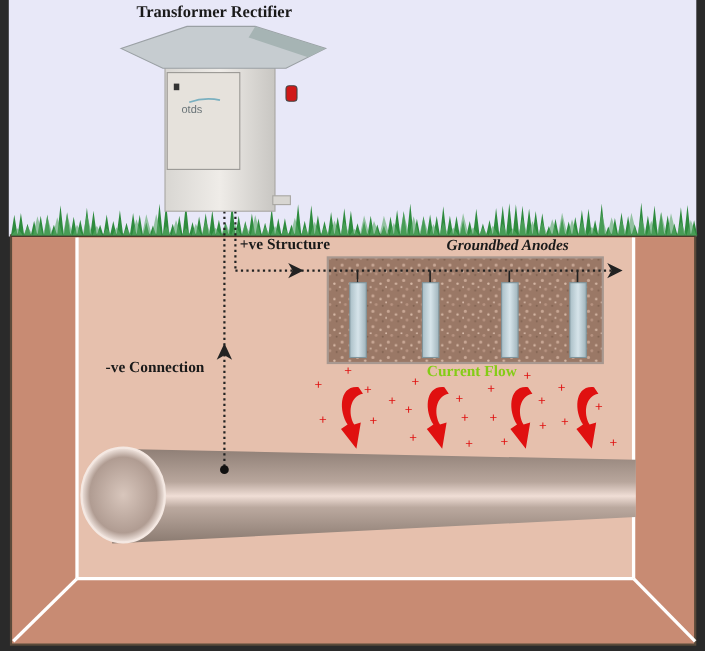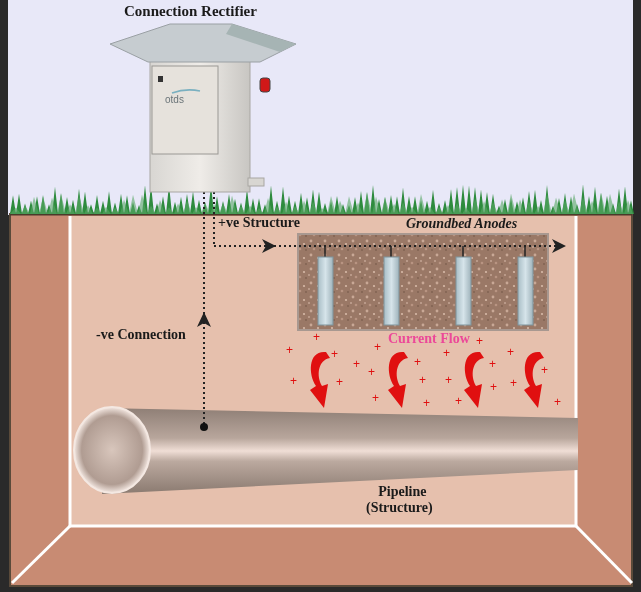--- a/index.html
+++ b/index.html
@@ -3,21 +3,21 @@
 <meta charset="utf-8">
 <style>
   html, body { margin:0; padding:0; background:#2a2a2a; }
   body { width:641px; height:592px; position:relative; overflow:hidden; font-family:"Liberation Serif", serif; }
   #stage { position:absolute; left:0; top:0; width:641px; height:592px; }
   .lbl { position:absolute; font-family:"Liberation Serif", serif; font-weight:bold; color:#1a1a1a; white-space:nowrap; }
   .lbl.title { font-size:15px; left:124px; top:3px; }
   .lbl.pos { font-size:14px; left:218px; top:215px; }
   .lbl.anodes { font-size:14px; left:406px; top:216px;font-style:italic; }
   .lbl.neg { font-size:14px; left:96px; top:327px;font-family:Liberation Serif, serif; }
-  .lbl.flow { font-size:14px; left:388px; top:331px; color:#ec4899; }
+  .lbl.flow { font-size:14px; left:388px; top:331px; color:#84cc16; }
   .lbl.pipe { font-size:14px; left:366px; top:484px; text-align:center; line-height:16px; }
 </style>
 </head>
 <body>
 
 <div id="stage">
   <svg width="641" height="592" viewBox="0 0 641 592" xmlns="http://www.w3.org/2000/svg">
     <defs>
       <linearGradient id="pipeGrad" x1="0" y1="0" x2="0" y2="1">
         <stop offset="0" stop-color="#8f7f76"></stop>
@@ -138,22 +138,18 @@
       <polygon points="232,24 296,44 280,52 226,34" fill="#a6b4b4"></polygon>
       <rect x="152" y="66" width="66" height="88" fill="#e6e2dc" stroke="#9a9894"></rect>
       <rect x="158" y="76" width="5" height="6" fill="#333"></rect>
       <text id="brandLogo" x="165" y="103" font-family="Liberation Sans, sans-serif" font-size="10" fill="#6a7478">otds</text>
       <path d="M172,93 Q186,88 200,91" stroke="#7ab0c0" stroke-width="1.5" fill="none"></path>
       <rect x="260" y="78" width="10" height="14" rx="3" fill="#d01818" stroke="#444"></rect>
       <rect x="248" y="178" width="16" height="8" fill="#d8d6d2" stroke="#a8a6a2"></rect>
     </g>
   </svg>
 
-  <div class="lbl title">Connection Rectifier</div>
+  <div class="lbl title">Transformer Rectifier</div>
   <div class="lbl pos">+ve Structure</div>
   <div class="lbl anodes">Groundbed Anodes</div>
   <div class="lbl neg">-ve Connection</div>
   <div class="lbl flow">Current Flow</div>
-  <div class="lbl pipe">
-    <div style="padding-left:6px">Pipeline</div>
-    <div>(Structure)</div>
-  </div>
 </div>
 
 </body></html>

